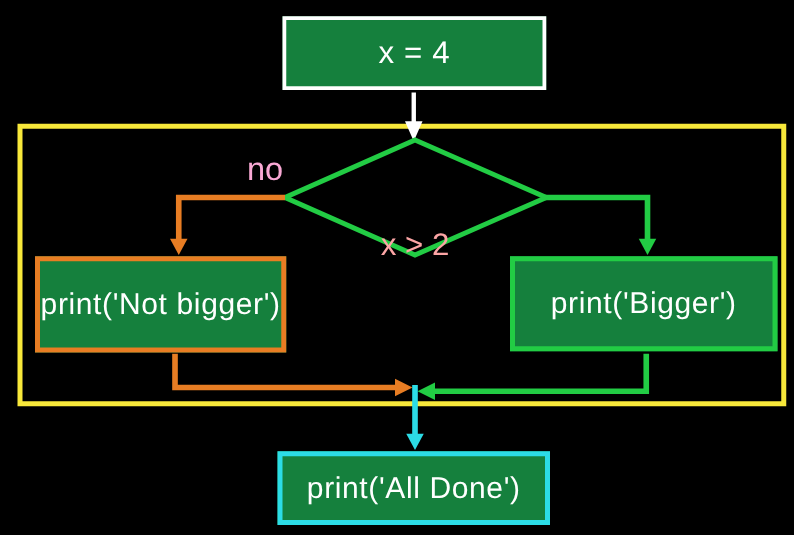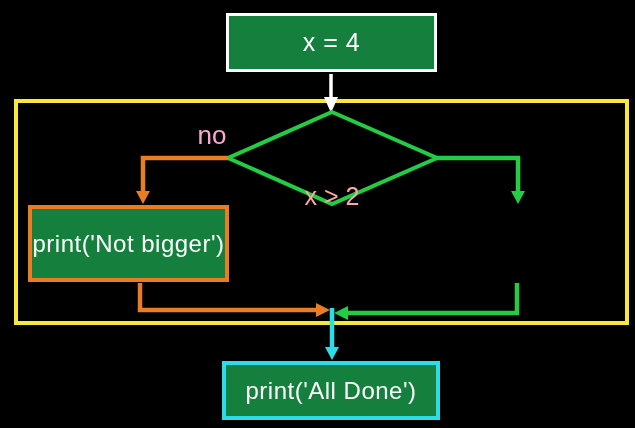--- a/index.html
+++ b/index.html
@@ -106,18 +106,21 @@
 
   <div class="decision-label">x &gt; 2</div>
 
   <div class="branch-label label-no">no</div>
 
 
   <div class="node no-box">
     <span>print('Not bigger')</span>
   </div>
 
+  <div class="node yes-box">
+    <span>print('Bigger')</span>
+  </div>
 
   <div class="node end-box">
     <span>print('All Done')</span>
   </div>
 
 </div>
 
 </body></html>

